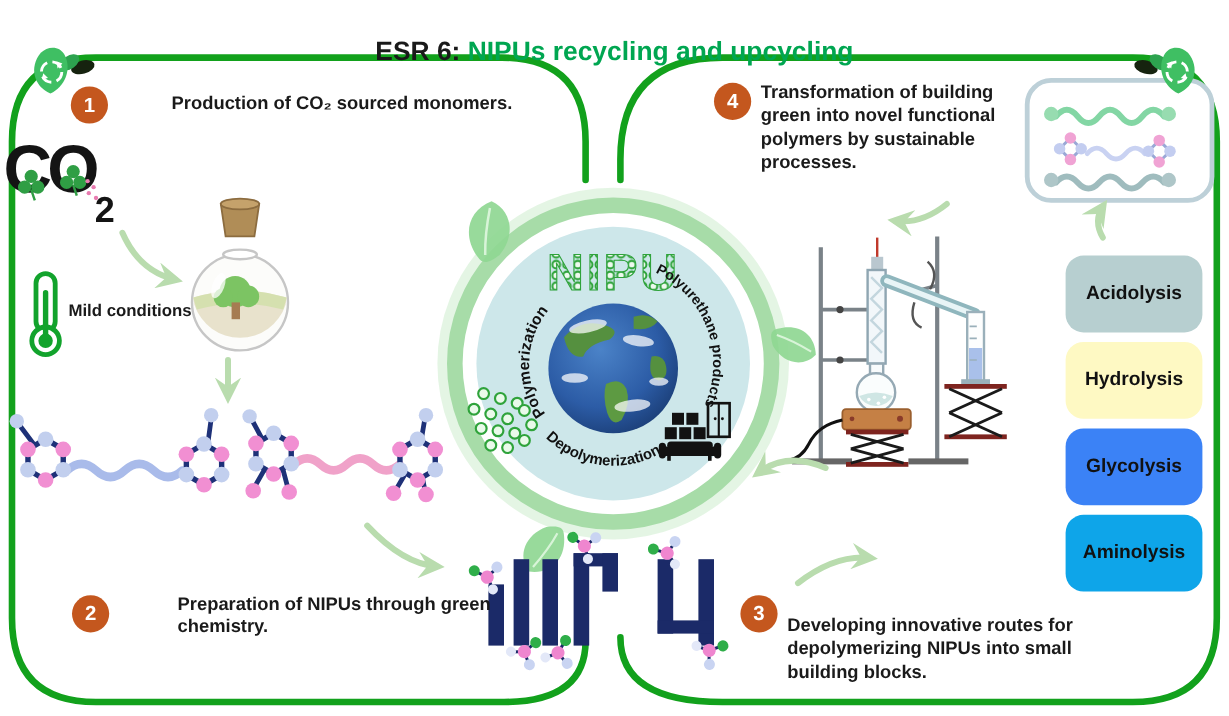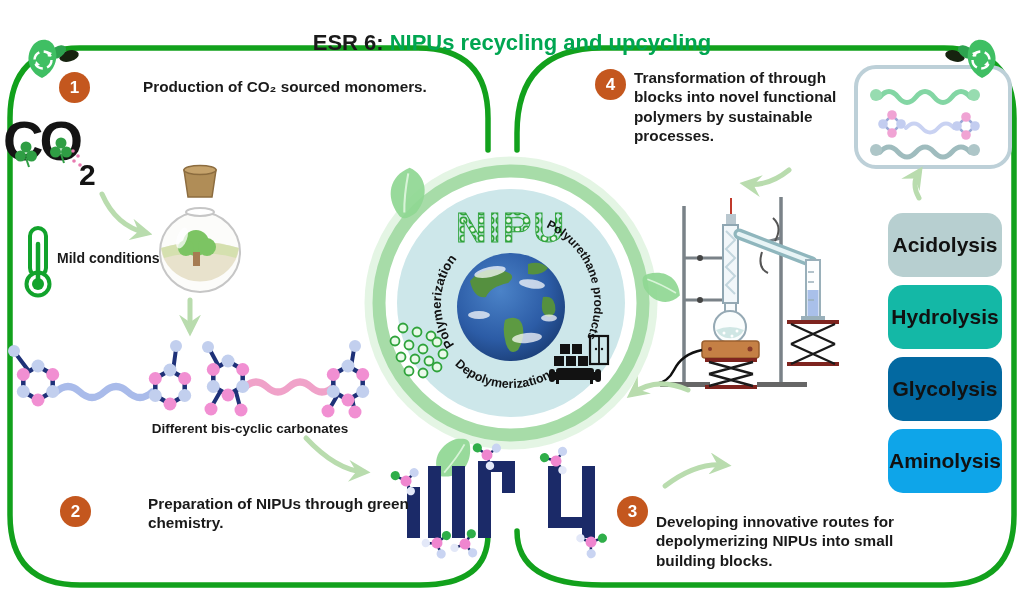--- a/index.html
+++ b/index.html
@@ -13,21 +13,21 @@
          font-weight:bold;font-size:17px;line-height:31px;text-align:center;}
   .stext{font-size:15.3px;font-weight:bold;line-height:1.27;}
   .b1{left:59px;top:72px;} .t1{left:100px;top:77px;width:330px;margin-left:43px;}
   .b2{left:60px;top:496px;} .t2{left:102px;top:494px;width:300px;margin-left:46px;}
   .b3{left:617px;top:496px;} .t3{left:656px;top:512px;width:255px;}
   .b4{left:595px;top:69px;} .t4{left:634px;top:68px;width:224px;}
   .mild{left:57px;top:250px;font-size:14px;font-weight:bold;}
   .carb{left:105px;top:421px;width:290px;text-align:center;font-size:13.5px;font-weight:bold;}
   .routes{left:888px;top:213px;width:114px;}
   .route{width:114px;height:64px;margin-bottom:8px;border-radius:15px;display:flex;
-         align-items:center;justify-content:center;font-size:21px;font-weight:bold;color:#111;}
+         align-items:center;justify-content:center;font-size:16px;font-weight:bold;color:#111;}
   .vh{position:absolute;width:1px;height:1px;overflow:hidden;clip:rect(0 0 0 0);}
 </style>
 </head>
 <body>
 
 <div class="canvas">
 
 <svg class="art" width="1024" height="597" viewBox="0 0 1024 597">
   <defs>
     <marker id="ah" viewBox="0 0 10 10" refX="7" refY="5" markerWidth="4.4" markerHeight="4.4" orient="auto">
@@ -315,27 +315,26 @@
 <div class="ol badge b1">1</div>
 <div class="ol stext t1">Production of CO₂ sourced monomers.</div>
 
 <div class="ol badge b2">2</div>
 <div class="ol stext t2">Preparation of NIPUs through green chemistry.</div>
 
 <div class="ol badge b3">3</div>
 <div class="ol stext t3">Developing innovative routes for depolymerizing NIPUs into small building blocks.</div>
 
 <div class="ol badge b4">4</div>
-<div class="ol stext t4">Transformation of through blocks into novel functional polymers by sustainable processes.</div>
+<div class="ol stext t4">Transformation of building green into novel functional polymers by sustainable processes.</div>
 
 <div class="ol mild">Mild conditions</div>
-<div class="ol carb">Different bis-cyclic carbonates</div>
 
 <div class="ol routes">
   <div class="route" style="background: rgb(183, 207, 208);">Acidolysis</div>
-  <div class="route" style="background: #14b8a6;">Hydrolysis</div>
-  <div class="route" style="background: #0369a1;">Glycolysis</div>
+  <div class="route" style="background: #fef9c3;">Hydrolysis</div>
+  <div class="route" style="background: #3b82f6;">Glycolysis</div>
   <div class="route" style="background: #0ea5e9;">Aminolysis</div>
 </div>
 
 <span class="vh">NIPU</span>
 
 </div>
 
 </body></html>

